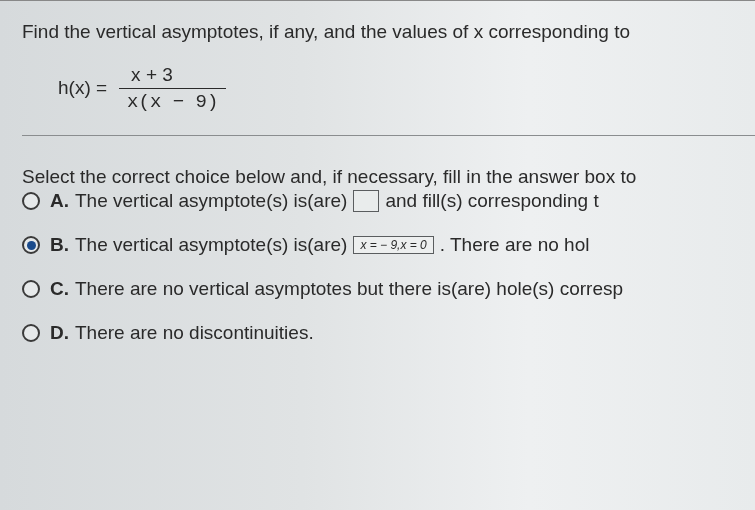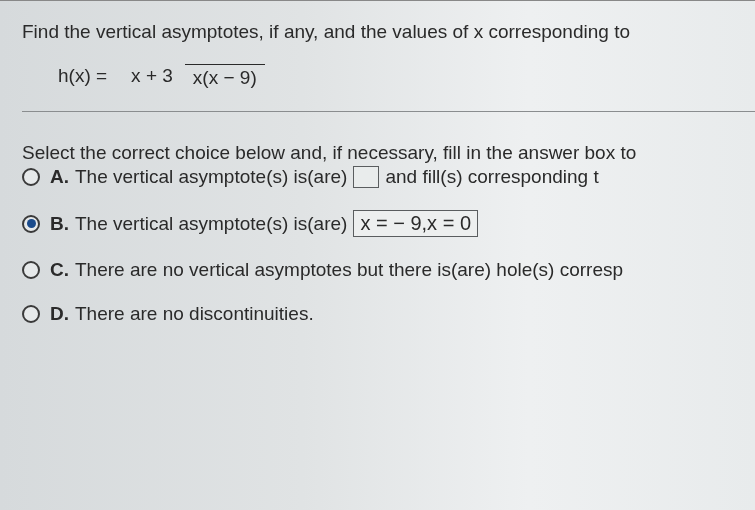--- a/index.html
+++ b/index.html
@@ -21,26 +21,26 @@
   .question-text { margin-bottom: 18px; line-height: 1.4; }
   .equation {
     display: flex;
     align-items: center;
     margin: 10px 0 22px 36px;
     font-size: 19px;
   }
   .eq-lhs { margin-right: 12px; }
   .fraction {
     display: inline-flex;
-    flex-direction: row;
-    align-items: flex-end;
+    flex-direction: column;
+    align-items: flex-start;
     vertical-align: middle;
   }
   .frac-num { padding: 0 12px 2px 12px; }
-  .frac-den { border-top: 1.5px solid #2a2a2a; padding: 2px 8px 0 8px; }
+  .frac-den { border-top: 1.5px solid #2a2a2a; padding: 2px 8px 0 8px; font-family: Liberation Mono, monospace; }
   .divider {
     border: none;
     border-top: 1px solid #8a8d8f;
     margin: 20px 0 28px 0;
   }
   .instruction { line-height: 1.4; }
   .choices { display: flex; flex-direction: column; gap: 22px; }
   .choice {
     display: flex;
     align-items: center;
@@ -68,21 +68,22 @@
     background: #e9ecec;
     min-width: 26px;
     height: 22px;
     margin: 0 6px;
     vertical-align: middle;
   }
   .answer-box.filled {
     padding: 1px 6px;
     height: auto;
     background: #edefef;
-    font-size: 20px;
+    font-size: 12px;
+    font-style: italic;
   }
 </style>
 </head>
 <body>
 
 <div class="container">
 
   <div class="question-text">Find the vertical asymptotes, if any, and the values of x corresponding to</div>
 
   <div class="equation">
@@ -108,20 +109,21 @@
         <span>and fill(s) corresponding t</span>
       </span>
     </div>
 
     <div class="choice">
       <span class="radio selected"></span>
       <span class="choice-text">
         <span class="choice-letter">B.</span>
         <span>The vertical asymptote(s) is(are)</span>
         <span class="answer-box filled">x = − 9,x = 0</span>
+        <span>. There are no hol</span>
       </span>
     </div>
 
     <div class="choice">
       <span class="radio"></span>
       <span class="choice-text">
         <span class="choice-letter">C.</span>
         <span>There are no vertical asymptotes but there is(are) hole(s) corresp</span>
       </span>
     </div>

